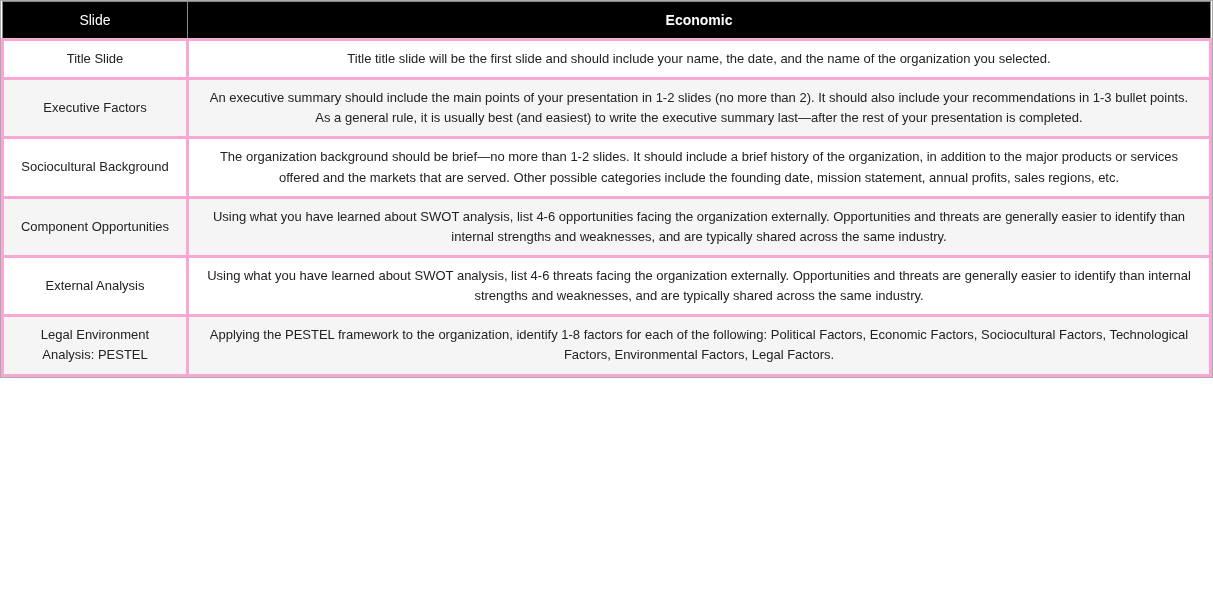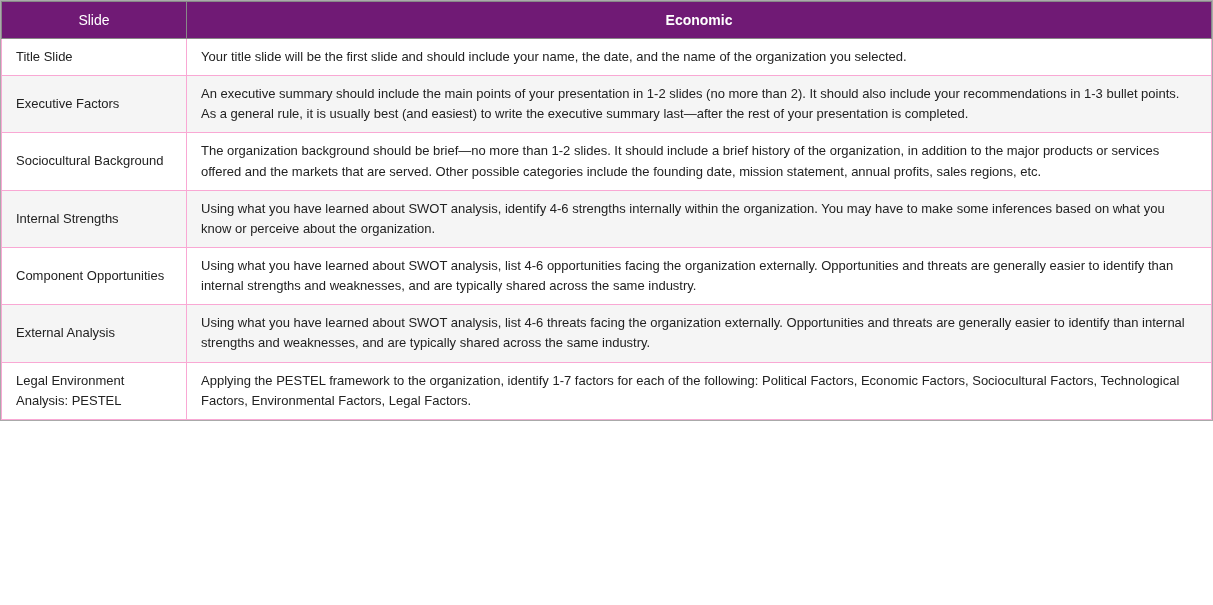--- a/index.html
+++ b/index.html
@@ -16,33 +16,34 @@
     .table-container {
       width: 1213px;
       border-collapse: collapse;
       border: 1px solid #aaa;
     }
     table {
       width: 100%;
       border-collapse: collapse;
     }
     thead tr th {
-      background-color: #701a75;
+      background-color: #000000;
       color: #fff;
       font-weight: bold;
       padding: 10px 14px;
       text-align: center;
       border: 1px solid #888;
       font-size: 14px;
     }
     tbody tr td {
       padding: 8px 14px;
-      border: 1px solid #f9a8d4;
+      border: 3px solid #f9a8d4;
       vertical-align: top;
       line-height: 1.55;
+      text-align: center;
     }
     tbody tr:nth-child(odd) td {
       background-color: #fff;
     }
     tbody tr:nth-child(even) td {
       background-color: #f5f5f5;
     }
     .col-slide {
       width: 185px;
       font-weight: normal;
@@ -59,41 +60,37 @@
   <table>
     <thead>
       <tr>
         <th class="col-slide">Slide</th>
         <th class="col-component">Economic</th>
       </tr>
     </thead>
     <tbody id="table-body">
     <tr>
           <td class="col-slide">Title Slide</td>
-          <td class="col-component">Your title slide will be the first slide and should include your name, the date, and the name of the organization you selected.</td>
+          <td class="col-component">Title title slide will be the first slide and should include your name, the date, and the name of the organization you selected.</td>
         </tr>
         <tr>
           <td class="col-slide">Executive Factors</td>
           <td class="col-component">An executive summary should include the main points of your presentation in 1-2 slides (no more than 2). It should also include your recommendations in 1-3 bullet points. As a general rule, it is usually best (and easiest) to write the executive summary last—after the rest of your presentation is completed.</td>
         </tr>
         <tr>
           <td class="col-slide">Sociocultural Background</td>
           <td class="col-component">The organization background should be brief—no more than 1-2 slides. It should include a brief history of the organization, in addition to the major products or services offered and the markets that are served. Other possible categories include the founding date, mission statement, annual profits, sales regions, etc.</td>
-        </tr>
-        <tr>
-          <td class="col-slide">Internal Strengths</td>
-          <td class="col-component">Using what you have learned about SWOT analysis, identify 4-6 strengths internally within the organization. You may have to make some inferences based on what you know or perceive about the organization.</td>
         </tr>
         <tr>
           <td class="col-slide">Component Opportunities</td>
           <td class="col-component">Using what you have learned about SWOT analysis, list 4-6 opportunities facing the organization externally. Opportunities and threats are generally easier to identify than internal strengths and weaknesses, and are typically shared across the same industry.</td>
         </tr>
         <tr>
           <td class="col-slide">External Analysis</td>
           <td class="col-component">Using what you have learned about SWOT analysis, list 4-6 threats facing the organization externally. Opportunities and threats are generally easier to identify than internal strengths and weaknesses, and are typically shared across the same industry.</td>
         </tr>
         <tr>
           <td class="col-slide">Legal Environment Analysis: PESTEL</td>
-          <td class="col-component">Applying the PESTEL framework to the organization, identify 1-7 factors for each of the following: Political Factors, Economic Factors, Sociocultural Factors, Technological Factors, Environmental Factors, Legal Factors.</td>
+          <td class="col-component">Applying the PESTEL framework to the organization, identify 1-8 factors for each of the following: Political Factors, Economic Factors, Sociocultural Factors, Technological Factors, Environmental Factors, Legal Factors.</td>
         </tr>
       </tbody>
   </table>
 </div>
 
 </body></html>

